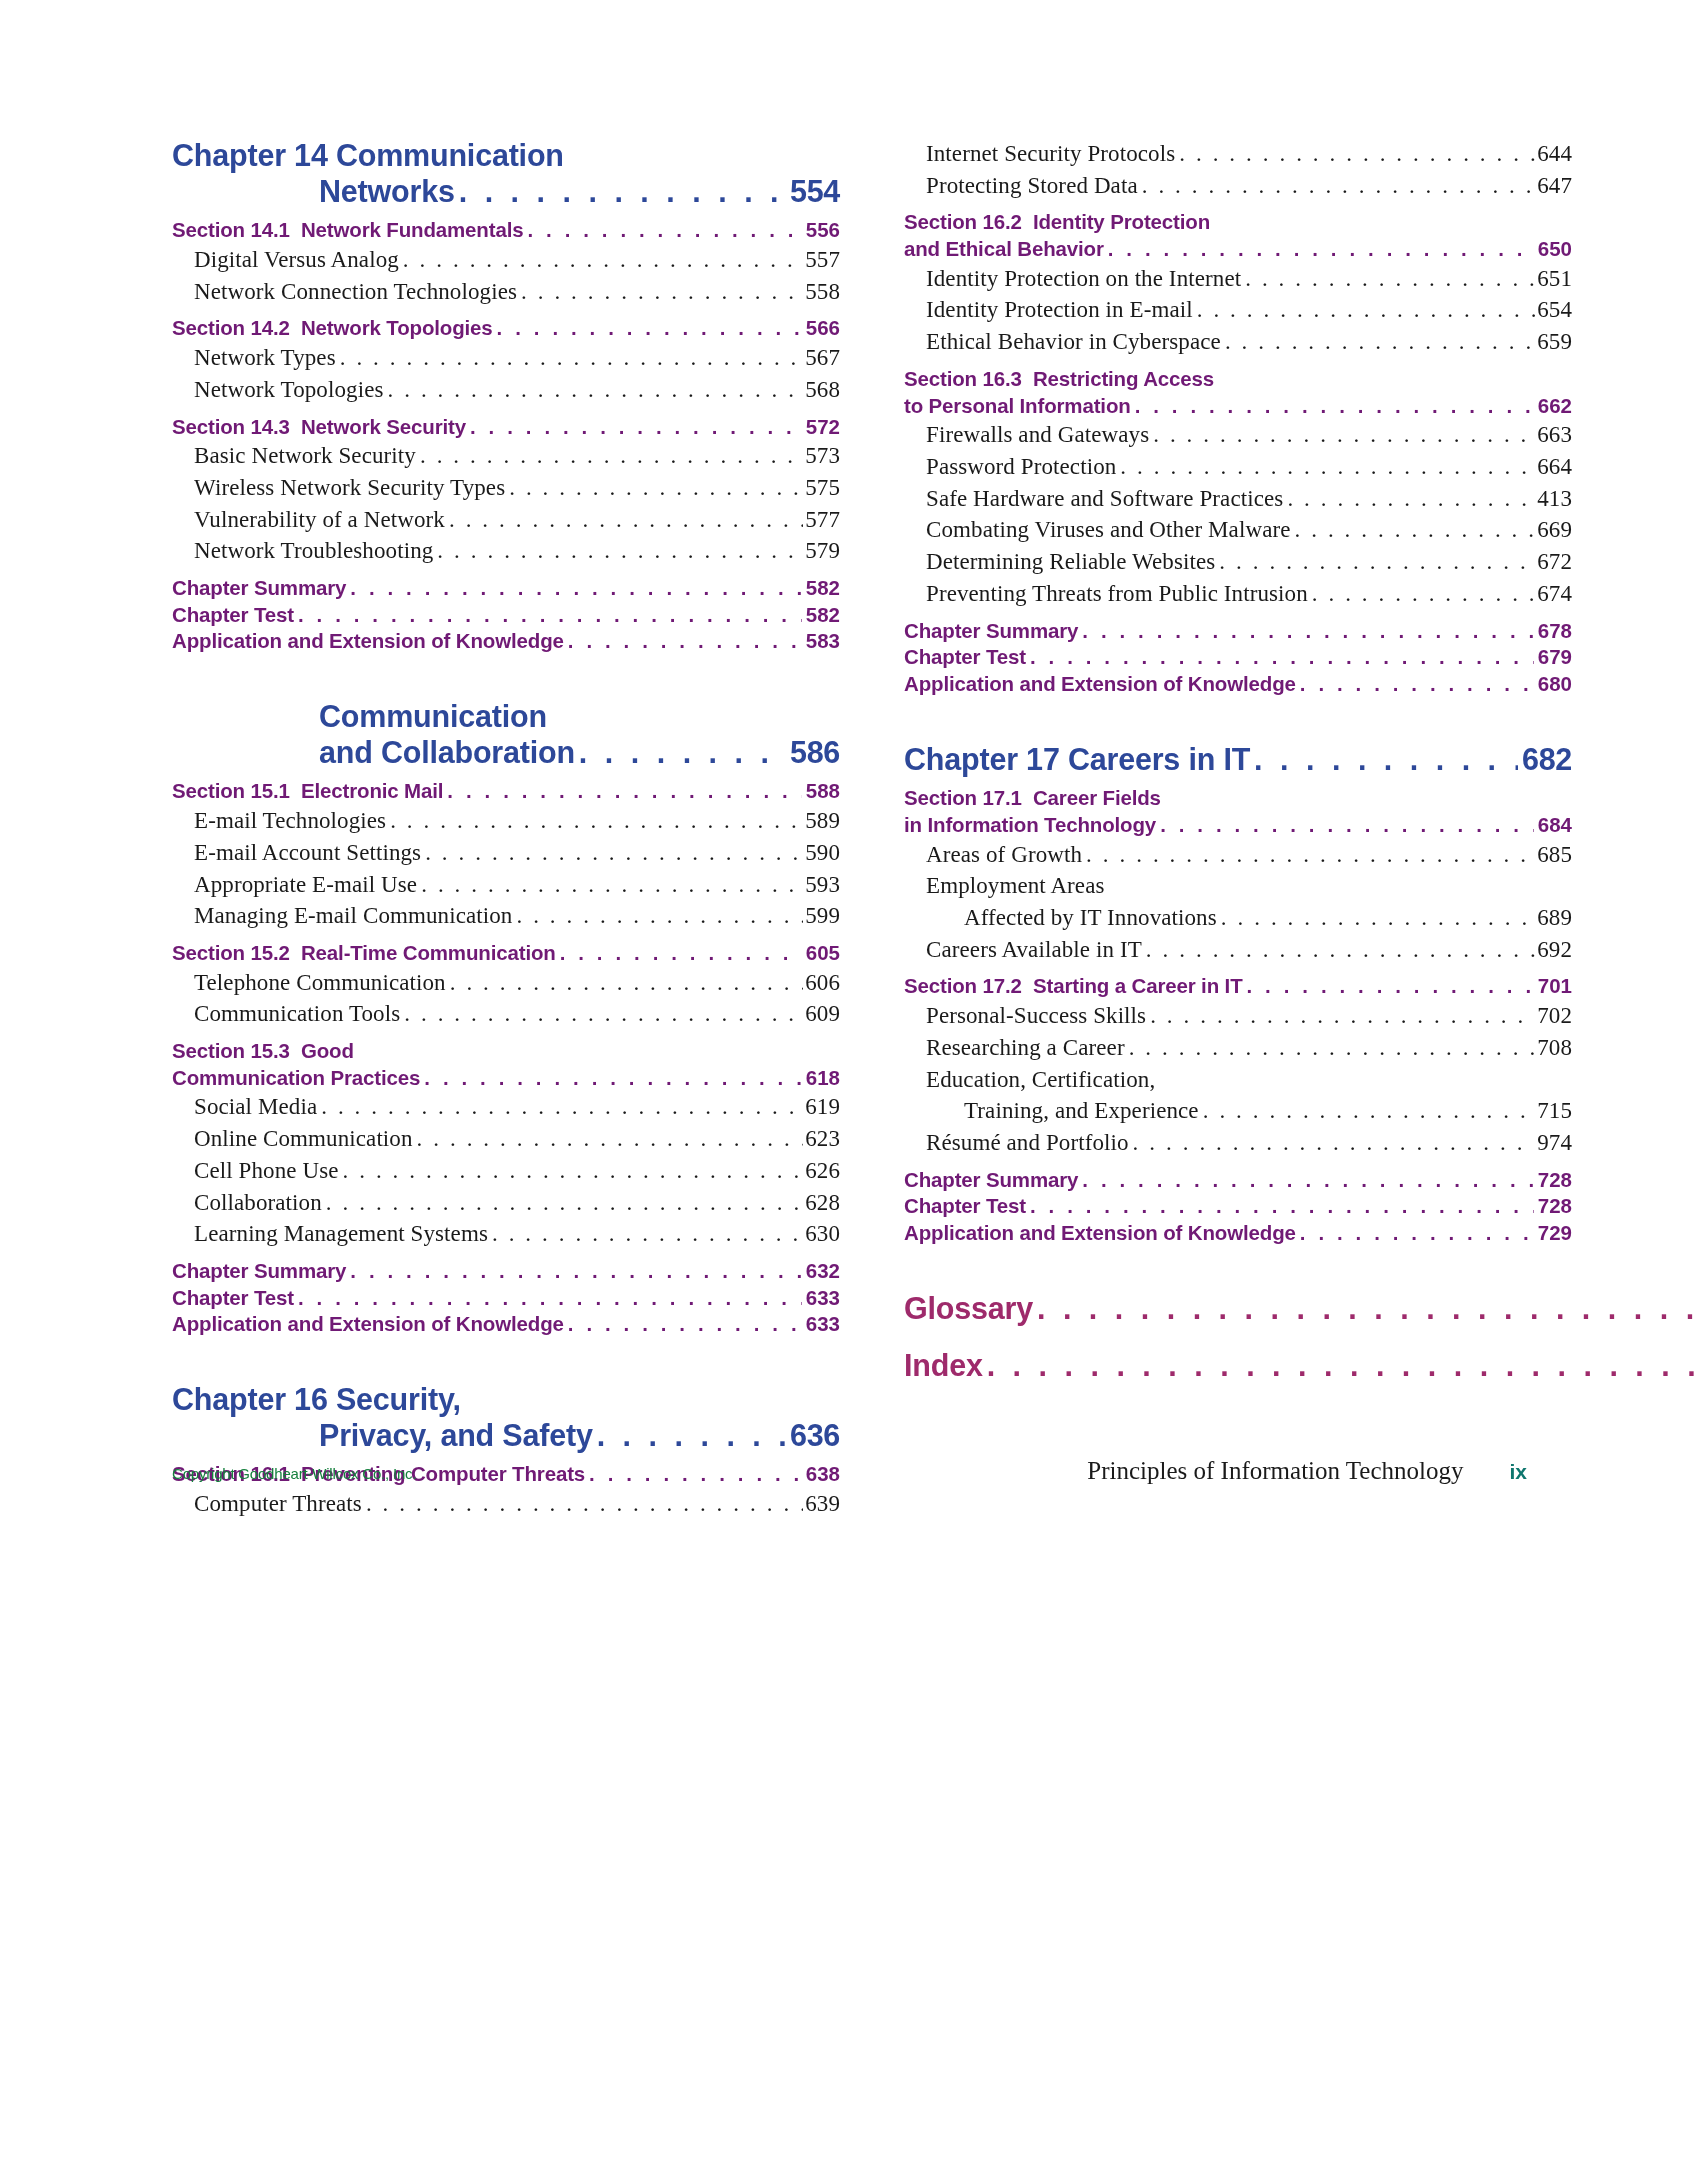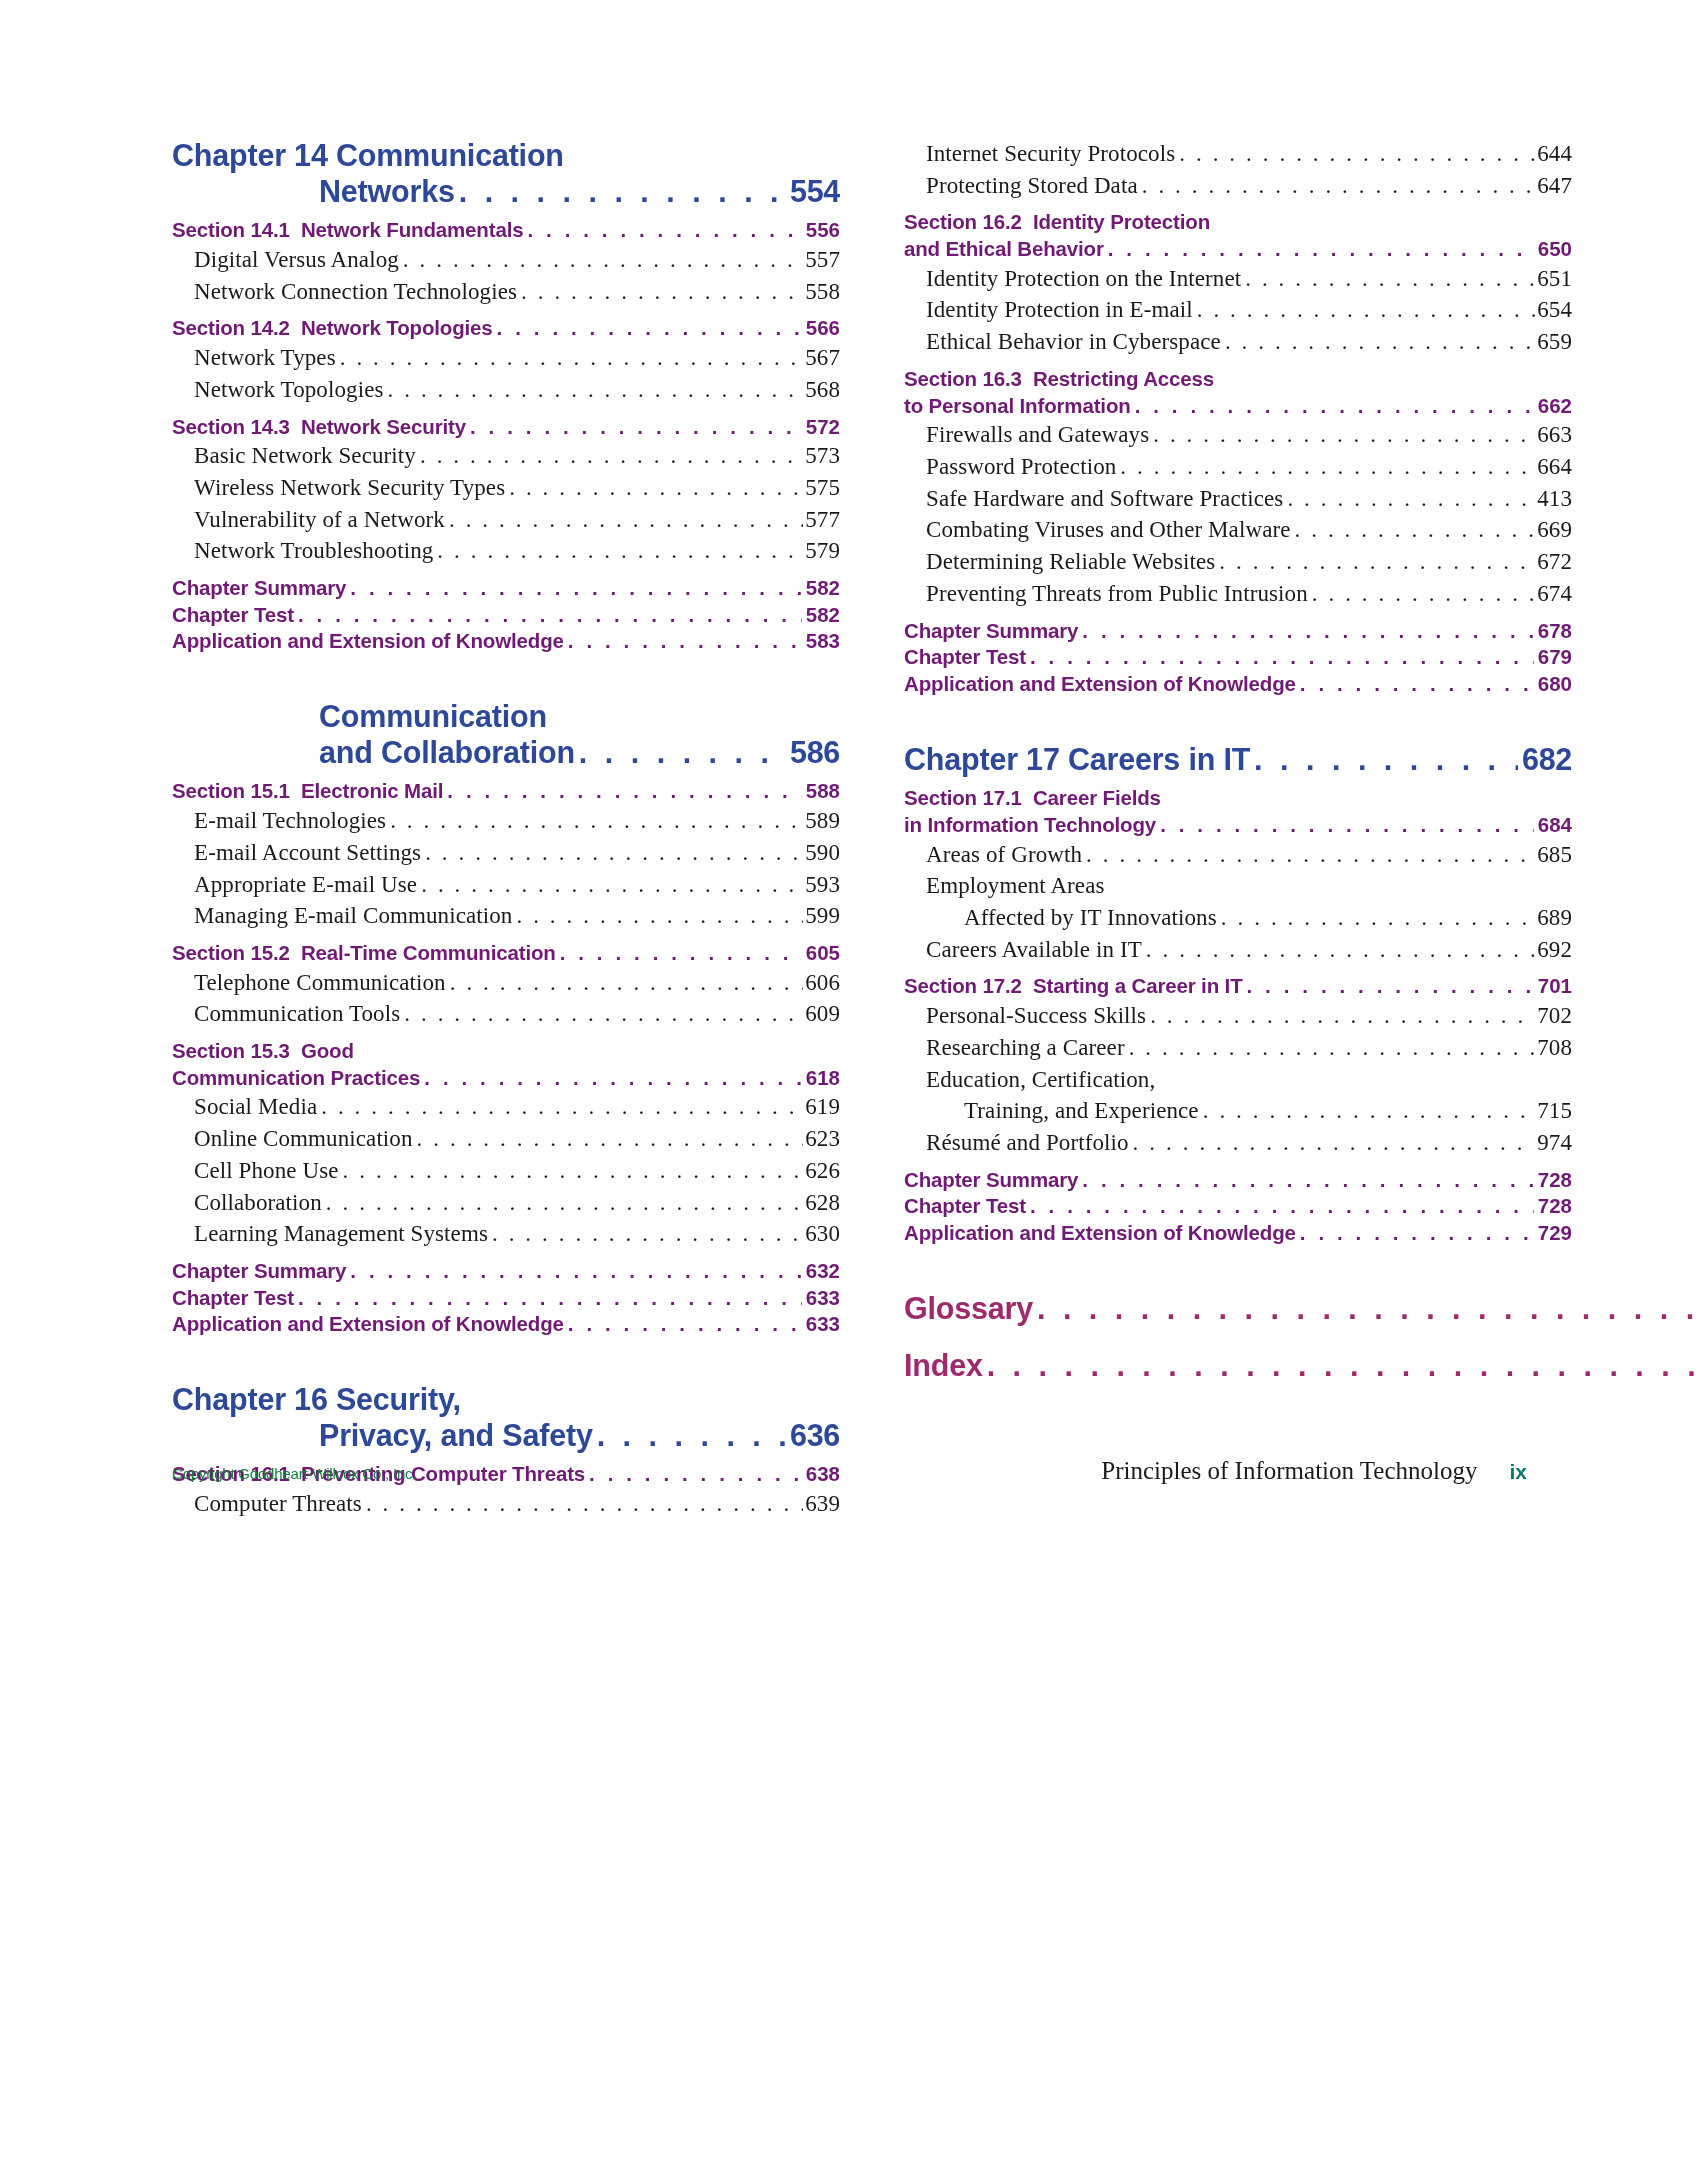--- a/index.html
+++ b/index.html
@@ -103,21 +103,21 @@
   }
   .copyright {
     font-family: "Liberation Sans", sans-serif;
     font-size: 15px;
     color: #15803d;
     letter-spacing: -0.2px;
   }
   .footer-right {
     display: flex;
     align-items: baseline;
-    gap: 32px;
+    gap: 46px;
   }
   .book-title {
     font-family: "Liberation Serif", serif;
     font-size: 25px;
     color: #1a1a1a;
   }
   .folio {
     font-family: "Liberation Sans", sans-serif;
     font-weight: bold;
     font-size: 21px;

